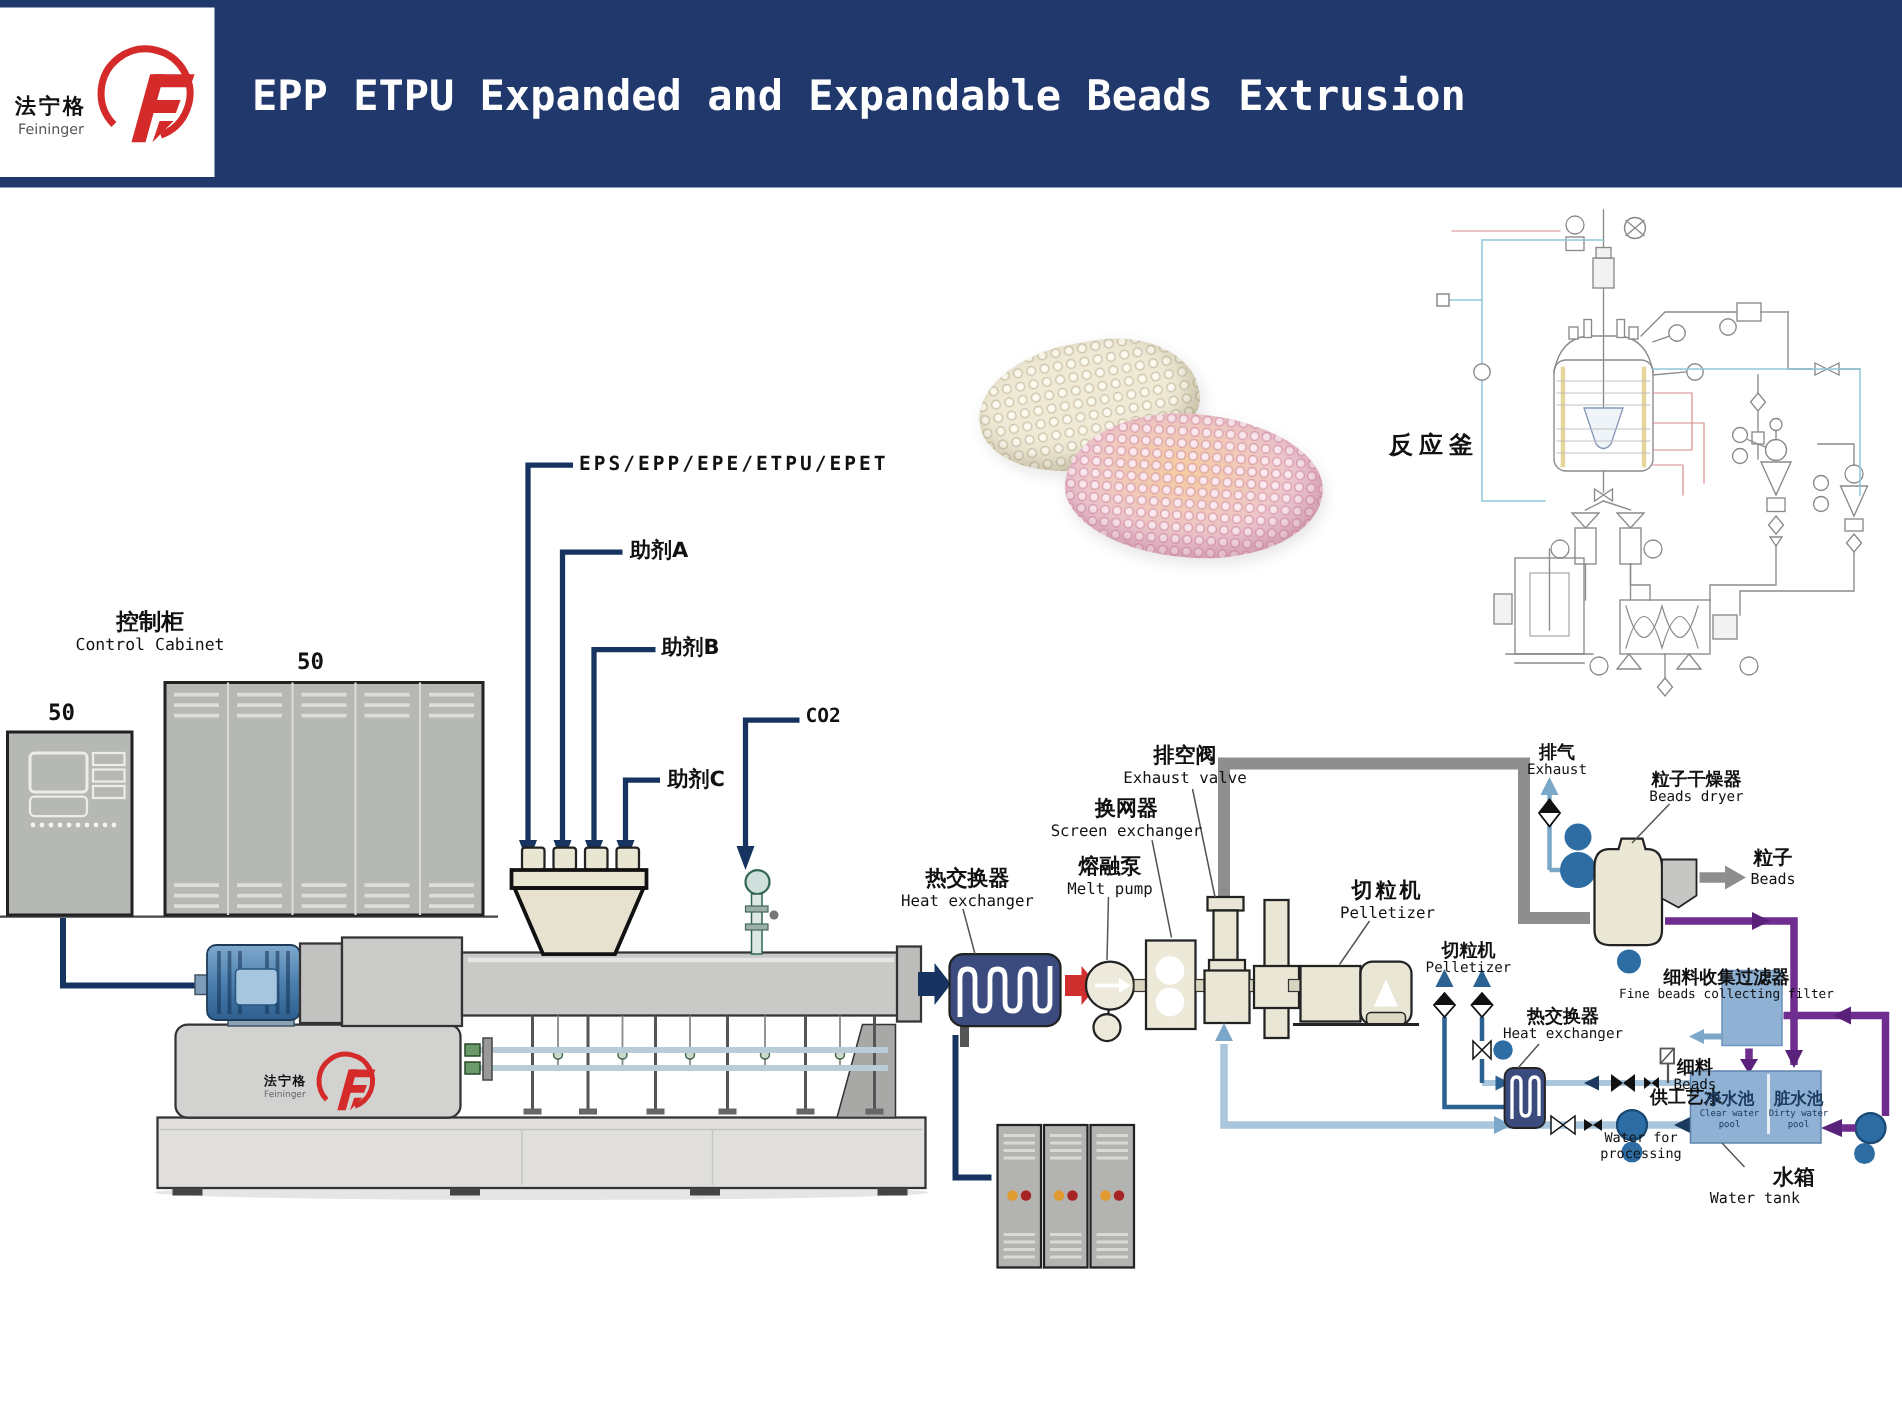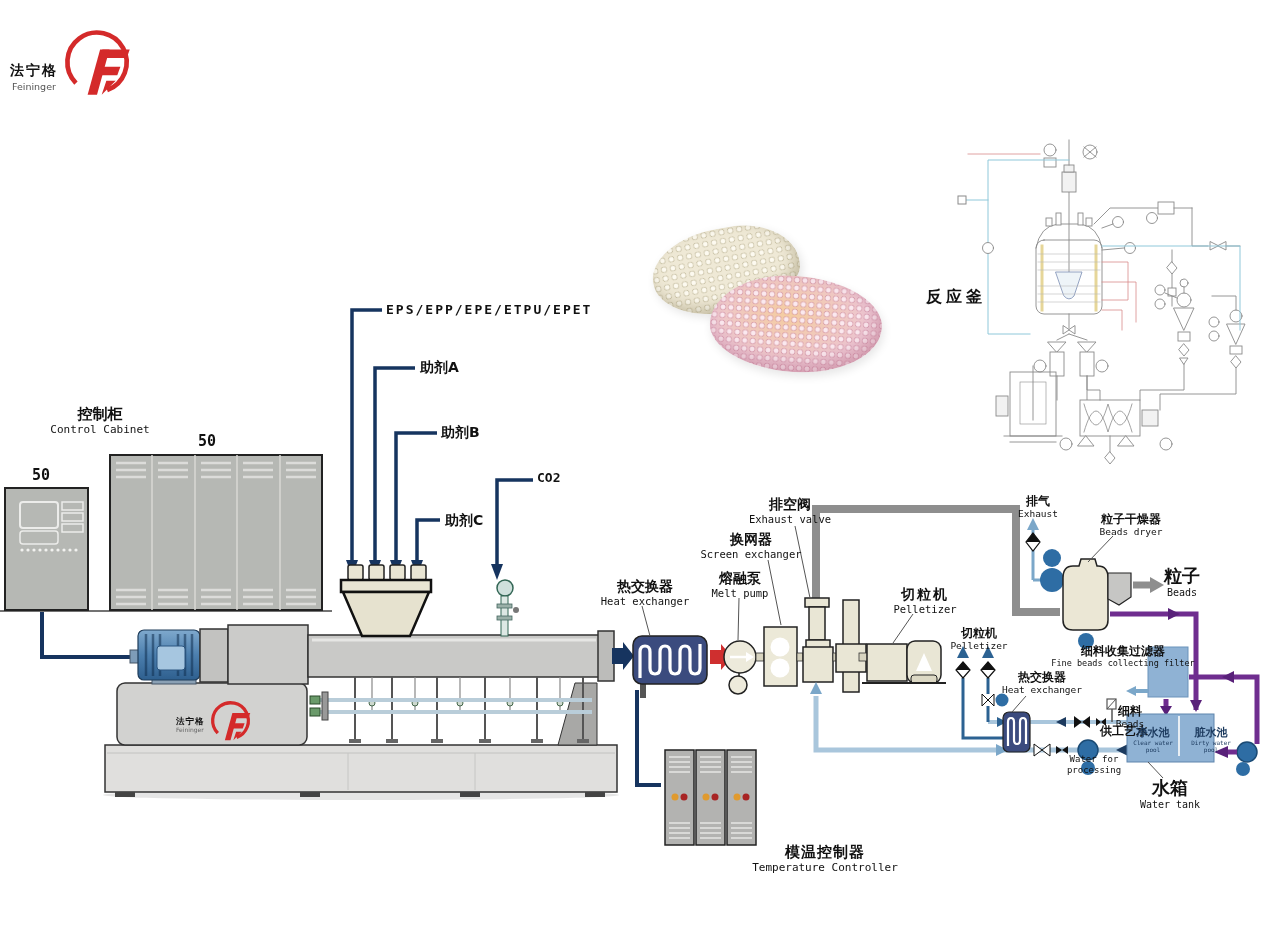--- a/index.html
+++ b/index.html
@@ -32,20 +32,23 @@
                      radial-gradient(ellipse at 45% 40%,#f5cda0 0%,rgba(245,205,160,0) 60%);
     background-size:8px 8px,100% 100%;
     box-shadow:inset -5px -7px 16px rgba(170,90,120,.4),2px 4px 10px rgba(0,0,0,.10);}
   svg{position:absolute;left:0;top:0;z-index:3;}
 </style>
 </head>
 <body>
 
 <div id="canvas">
 
+  <div class="banner">
+    <div class="title">EPP ETPU Expanded and Expandable Beads Extrusion</div>
+  </div>
   <div class="logobox">
     <svg width="143" height="113" viewBox="0 0 143 113">
       <g transform="translate(58,18) scale(0.78)">
         <path d="M23 77 A38 38 0 1 1 63 86" fill="none" stroke="#d42a2a" stroke-width="6"></path>
         <polygon points="38,92 54,34 66,34 50,92" fill="#d42a2a"></polygon>
         <polygon points="57,34 92,34 88,45 53,45" fill="#d42a2a"></polygon>
         <polygon points="50,56 80,56 76,67 46,67" fill="#d42a2a"></polygon>
         <polygon points="62,74 74,74 56,92" fill="#d42a2a"></polygon>
       </g>
     </svg>
@@ -585,49 +588,45 @@
   </div>
   <div class="lbl" style="left:1006px;top:494px;width:64px;">
     <span class="cn" style="font-size:12px;">排气</span>
     <span class="en" style="font-size:9.5px;">Exhaust</span>
   </div>
   <div class="lbl" style="left:1076px;top:512px;width:110px;">
     <span class="cn" style="font-size:12px;">粒子干燥器</span>
     <span class="en" style="font-size:9.5px;">Beads dryer</span>
   </div>
   <div class="lbl" style="left:1157px;top:565px;width:50px;">
-    <span class="cn" style="font-size:18px;">粒子</span>
+    <span class="cn" style="font-size:13px;">粒子</span>
     <span class="en" style="font-size:10px;">Beads</span>
   </div>
-  <div class="lbl" style="left:1048px;top:644px;width:150px;">
+  <div class="lbl" style="left:1076px;top:644px;width:150px;">
     <span class="cn" style="font-size:12px;">细料收集过滤器</span>
     <span class="en" style="font-size:8.5px;">Fine beads collecting filter</span>
   </div>
   <div class="lbl" style="left:1108px;top:704px;width:44px;">
     <span class="cn" style="font-size:12px;">细料</span>
     <span class="en" style="font-size:9.5px;">Beads</span>
   </div>
   <div class="lbl" style="left:990px;top:670px;width:104px;">
     <span class="cn" style="font-size:12px;">热交换器</span>
     <span class="en" style="font-size:9.5px;">Heat exchanger</span>
   </div>
   <div class="lbl" style="left:1040px;top:724px;width:108px;">
     <span class="cn" style="font-size:12px;text-align:right;">供工艺水</span>
     <span class="en" style="font-size:9px;margin-top:16px;">Water for processing</span>
   </div>
   <div class="lbl" style="left:1130px;top:726px;width:46px;color:#1c3a5e;">
     <span class="cn" style="font-size:11px;">净水池</span>
     <span class="en" style="font-size:6px;color:#1c3a5e;">Clear water pool</span>
   </div>
-  <div class="lbl" style="left:1179px;top:726px;width:40px;color:#1c3a5e;padding-left:12px;">
+  <div class="lbl" style="left:1179px;top:726px;width:40px;color:#1c3a5e;">
     <span class="cn" style="font-size:11px;">脏水池</span>
     <span class="en" style="font-size:6px;color:#1c3a5e;">Dirty water pool</span>
   </div>
   <div class="lbl" style="left:1130px;top:777px;width:80px;">
-    <span class="cn" style="font-size:18px;">水箱</span>
+    <span class="cn" style="font-size:14px;text-align:right;">水箱</span>
     <span class="en" style="font-size:10px;">Water tank</span>
   </div>
-  <div class="lbl" style="left:745px;top:843px;width:160px;">
-    <span class="cn" style="font-size:15px;letter-spacing:1px;">模温控制器</span>
-    <span class="en" style="font-size:11px;">Temperature Controller</span>
-  </div>
 
 </div>
 
 </body></html>

